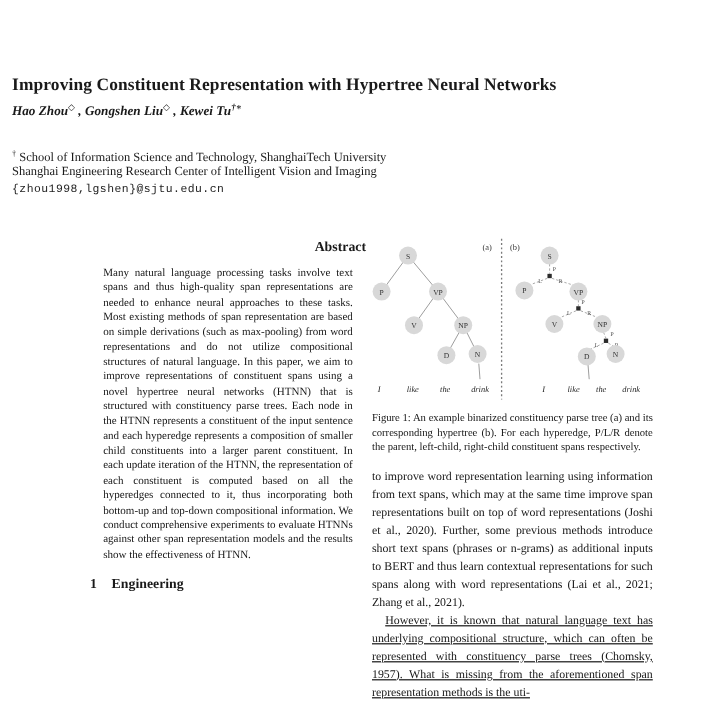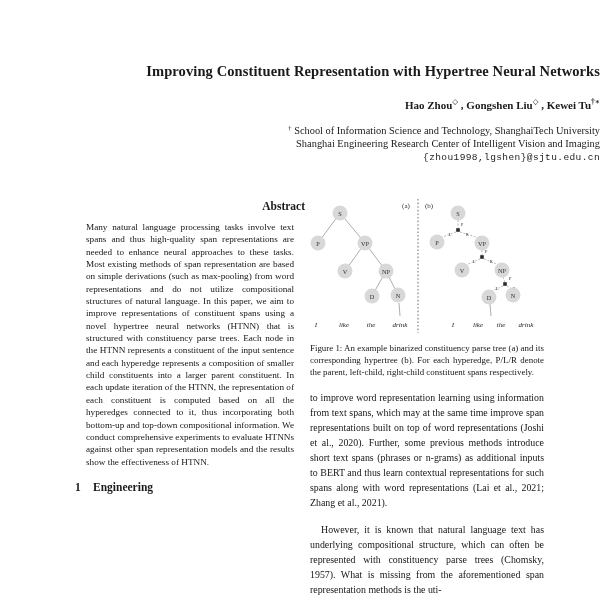--- a/index.html
+++ b/index.html
@@ -1,44 +1,44 @@
 <!DOCTYPE html>
 <html><head>
 <meta charset="utf-8">
 <style>
   html,body{margin:0;padding:0;background:#888;}
   .page{
     position:relative;width:600px;height:600px;margin:0 auto;
     background:#ffffff;overflow:hidden;color:#1a1a1a;
     font-family:"Liberation Serif","DejaVu Serif",serif;
   }
-  .center{left:0;right:0;text-align:right;position:absolute;}
+  .center{left:0;right:0;text-align:left;position:absolute;padding-left:10px;}
   .paper-title{top:63px;font-size:14.5px;font-weight:bold;letter-spacing:.1px;}
-  .authors{top:97px;font-size:11px;font-weight:bold;}
+  .authors{top:84px;font-size:11px;font-weight:bold;font-style:italic;}
   .authors sup{font-size:7.5px;}
   .affil1{top:111px;font-size:10.4px;}
   .affil2{top:124px;font-size:10.4px;}
   .affil3{top:138px;font-size:10.4px;}
   .affil sup{font-size:7px;}
   .email1{top:152px;}
   .email2{top:165px;}
   .mono{font-family:"Liberation Mono","DejaVu Sans Mono",monospace;font-size:9.5px;letter-spacing:.4px;color:#222;}
   .col-left{position:absolute;left:75px;top:200px;width:230px;}
   .col-right{position:absolute;left:310px;top:196px;width:234px;}
   .abs-head{text-align:right;font-weight:bold;font-size:11.5px;margin-bottom:9px;}
   .abs-text{
     margin:0 11px;font-size:9.2px;line-height:12.35px;text-align:justify;
     text-justify:inter-word;color:#161616;
   }
   .sec-head{margin-top:13px;font-size:11.5px;font-weight:bold;}
   .sec-num{display:inline-block;width:18px;}
   .body-text{font-size:9.9px;line-height:14.2px;text-align:justify;color:#161616;margin-top:9px;}
   .rc-text{font-size:9.9px;line-height:15px;text-align:justify;color:#161616;}
   .para1{margin-top:11px;}
-  .para2{text-indent:11px;margin-top:12px;}
+  .para2{text-indent:11px;margin-top:0;text-decoration:underline;}
   .caption{font-size:8.9px;line-height:11.9px;text-align:justify;margin-top:5px;color:#161616;}
   .fig-svg{display:block;}
   svg text{font-family:"Liberation Serif","DejaVu Serif",serif;}
   .node{fill:#d8d8d8;}
   .node-lab{font-size:6.3px;fill:#333;text-anchor:middle;}
   .leaf{font-size:7px;font-style:italic;fill:#222;text-anchor:middle;}
   .edge{stroke:#8a8a8a;stroke-width:.7;}
   .hedge{stroke:#9a9a9a;stroke-width:.7;stroke-dasharray:2,1.6;}
   .hbox{fill:#2b2b2b;}
   .hlab{font-size:4.8px;fill:#444;text-anchor:middle;}

